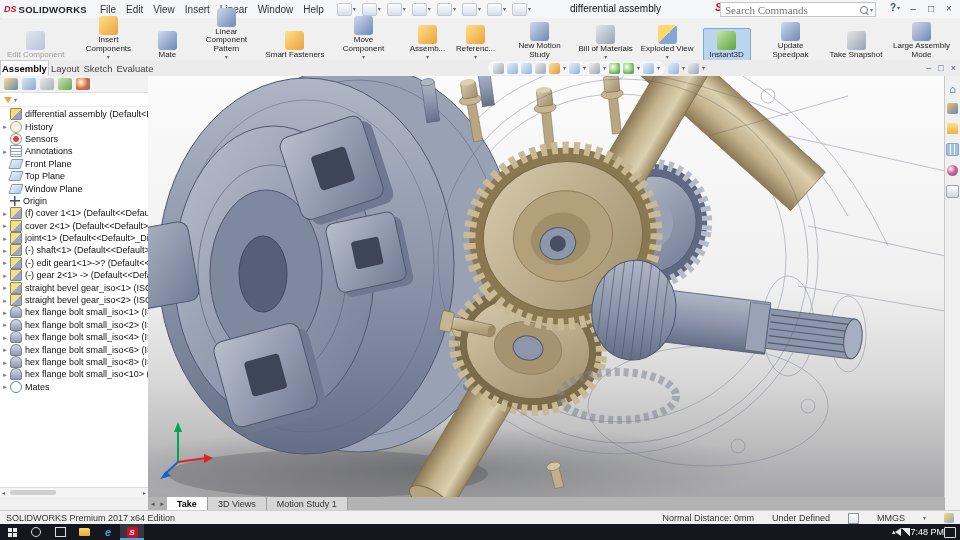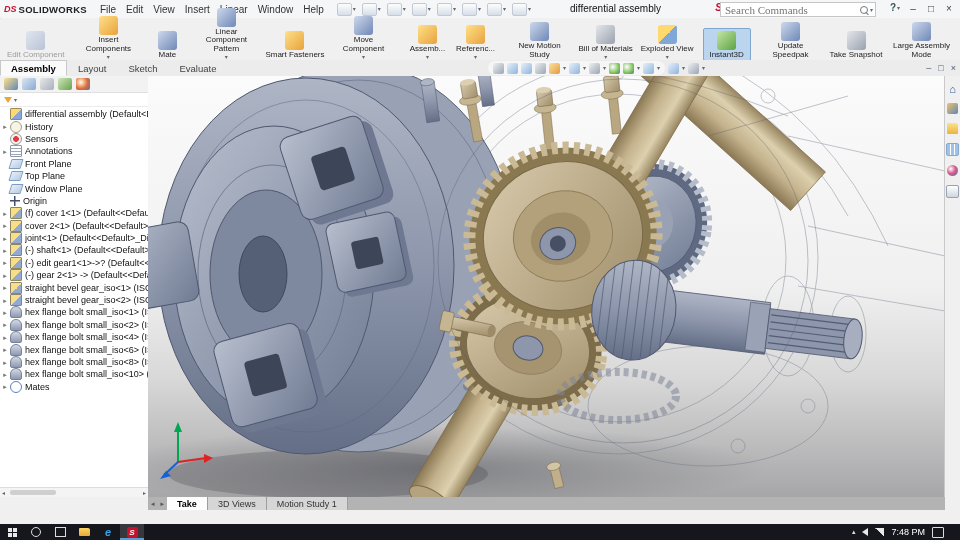--- a/index.html
+++ b/index.html
@@ -34,21 +34,21 @@
   .ric{width:19px;height:19px;border-radius:3px;flex:none;}
   .g-steel{background:linear-gradient(135deg,#cdd8ec,#6f88b6);}
   .g-gold{background:linear-gradient(135deg,#ffe08a,#e8a23c);}
   .g-green{background:linear-gradient(135deg,#c4e6a4,#5da344);}
   .g-multi{background:linear-gradient(135deg,#ffd96e 50%,#7fa8d9 50%);}
   .g-gray{background:linear-gradient(135deg,#e4e6ea,#9aa2ae);}
   .rsep{width:1px;background:#d9d9d9;margin:3px 2px;}
 
   
   .tabrow{position:absolute;top:60px;left:0;right:0;height:16px;background:#ececec;border-bottom:1px solid #c9c9c9;display:flex;align-items:flex-end;font-size:9.5px;}
-  .ctab{padding:2px 10px 1px;color:#444;border:1px solid transparent;}
+  .ctab{padding:2px 1px 1px;color:#444;border:1px solid transparent;}
   .ctab.active{background:#fafafa;border-color:#c9c9c9;border-bottom-color:#fafafa;color:#000;font-weight:bold;}
   .hud{position:absolute;left:488px;top:1px;height:14px;display:flex;align-items:center;gap:3px;background:rgba(255,255,255,.55);border-radius:7px;padding:0 5px;}
   .hud2{position:absolute;left:668px;top:1px;height:14px;display:flex;align-items:center;gap:3px;}
   .hic{width:11px;height:11px;border-radius:2px;}
   .h-a{background:linear-gradient(135deg,#e8f0fa,#8fb4dc);}
   .h-b{background:linear-gradient(135deg,#ffe2a0,#e09a3e);}
   .h-c{background:radial-gradient(circle at 35% 35%,#fff,#7fc15a 60%,#3c77b8);}
   .h-d{background:linear-gradient(135deg,#f0f0f0,#9aa5b5);}
   .winctl{position:absolute;right:4px;top:1px;display:flex;gap:7px;color:#4a5a74;font-size:9px;align-items:center;height:14px;}
 
@@ -110,21 +110,21 @@
   
   .taskbar{position:absolute;left:0;right:0;bottom:0;height:16px;background:#15171c;display:flex;align-items:center;color:#eee;}
   .tbtn{width:24px;height:16px;display:flex;align-items:center;justify-content:center;flex:none;}
   .tbtn.active-app{background:rgba(255,255,255,.14);box-shadow:inset 0 -2px 0 #5a9fd4;}
   .winlogo{width:4px;height:4px;background:#e8e8e8;box-shadow:5px 0 #e8e8e8,0 5px #e8e8e8,5px 5px #e8e8e8;margin:0 5px 5px 0;}
   .cortana{width:8px;height:8px;border:1.4px solid #ddd;border-radius:50%;}
   .taskview{width:9px;height:8px;border:1.2px solid #ddd;}
   .folder{width:11px;height:8px;background:linear-gradient(#ffd564,#e8a93c);border-radius:1px 2px 1px 1px;}
   .edge{color:#35a3e8;font-weight:bold;font-size:11px;font-style:italic;}
   .swapp{width:11px;height:11px;background:#c8102e;border-radius:2px;color:#fff;font-size:8px;font-weight:bold;display:flex;align-items:center;justify-content:center;font-style:italic;}
-  .tray{margin-left:auto;display:flex;align-items:center;gap:7px;padding-right:16px;}
+  .tray{margin-left:auto;display:flex;align-items:center;padding-right:4px;}
   .tray .chev{font-size:7px;color:#ddd;}
   .ic-net{width:9px;height:8px;background:linear-gradient(to top right,transparent 49%,#e8e8e8 50%);}
   .ic-vol{width:0;height:0;border-top:4px solid transparent;border-bottom:4px solid transparent;border-right:6px solid #e8e8e8;}
   .clock{font-size:9px;color:#fff;}
   .action{width:10px;height:9px;border:1.2px solid #ddd;border-radius:1px;}
 </style>
 </head>
 <body>
 
 <div class="screen">
@@ -653,20 +653,30 @@
   </div>
 
   <div class="doctabs">
     <span class="dnav">◂</span>
     <span class="dnav">▸</span>
     <span class="dtab active">Take</span>
     <span class="dtab">3D Views</span>
     <span class="dtab">Motion Study 1</span>
   </div>
 
+  <div class="statusbar">
+    <span>SOLIDWORKS Premium 2017 x64 Edition</span>
+    <span class="sb-spacer"></span>
+    <span>Normal Distance: 0mm</span>
+    <span>Under Defined</span>
+    <span class="st-sheet"></span>
+    <span>MMGS</span>
+    <span class="dd">▾</span>
+    <span class="st-pencil"></span>
+  </div>
 
   <div class="taskbar">
     <span class="tbtn">
         <span class="winlogo"></span>
       </span>
     <span class="tbtn">
         <span class="cortana"></span>
       </span>
     <span class="tbtn">
         <span class="taskview"></span>

